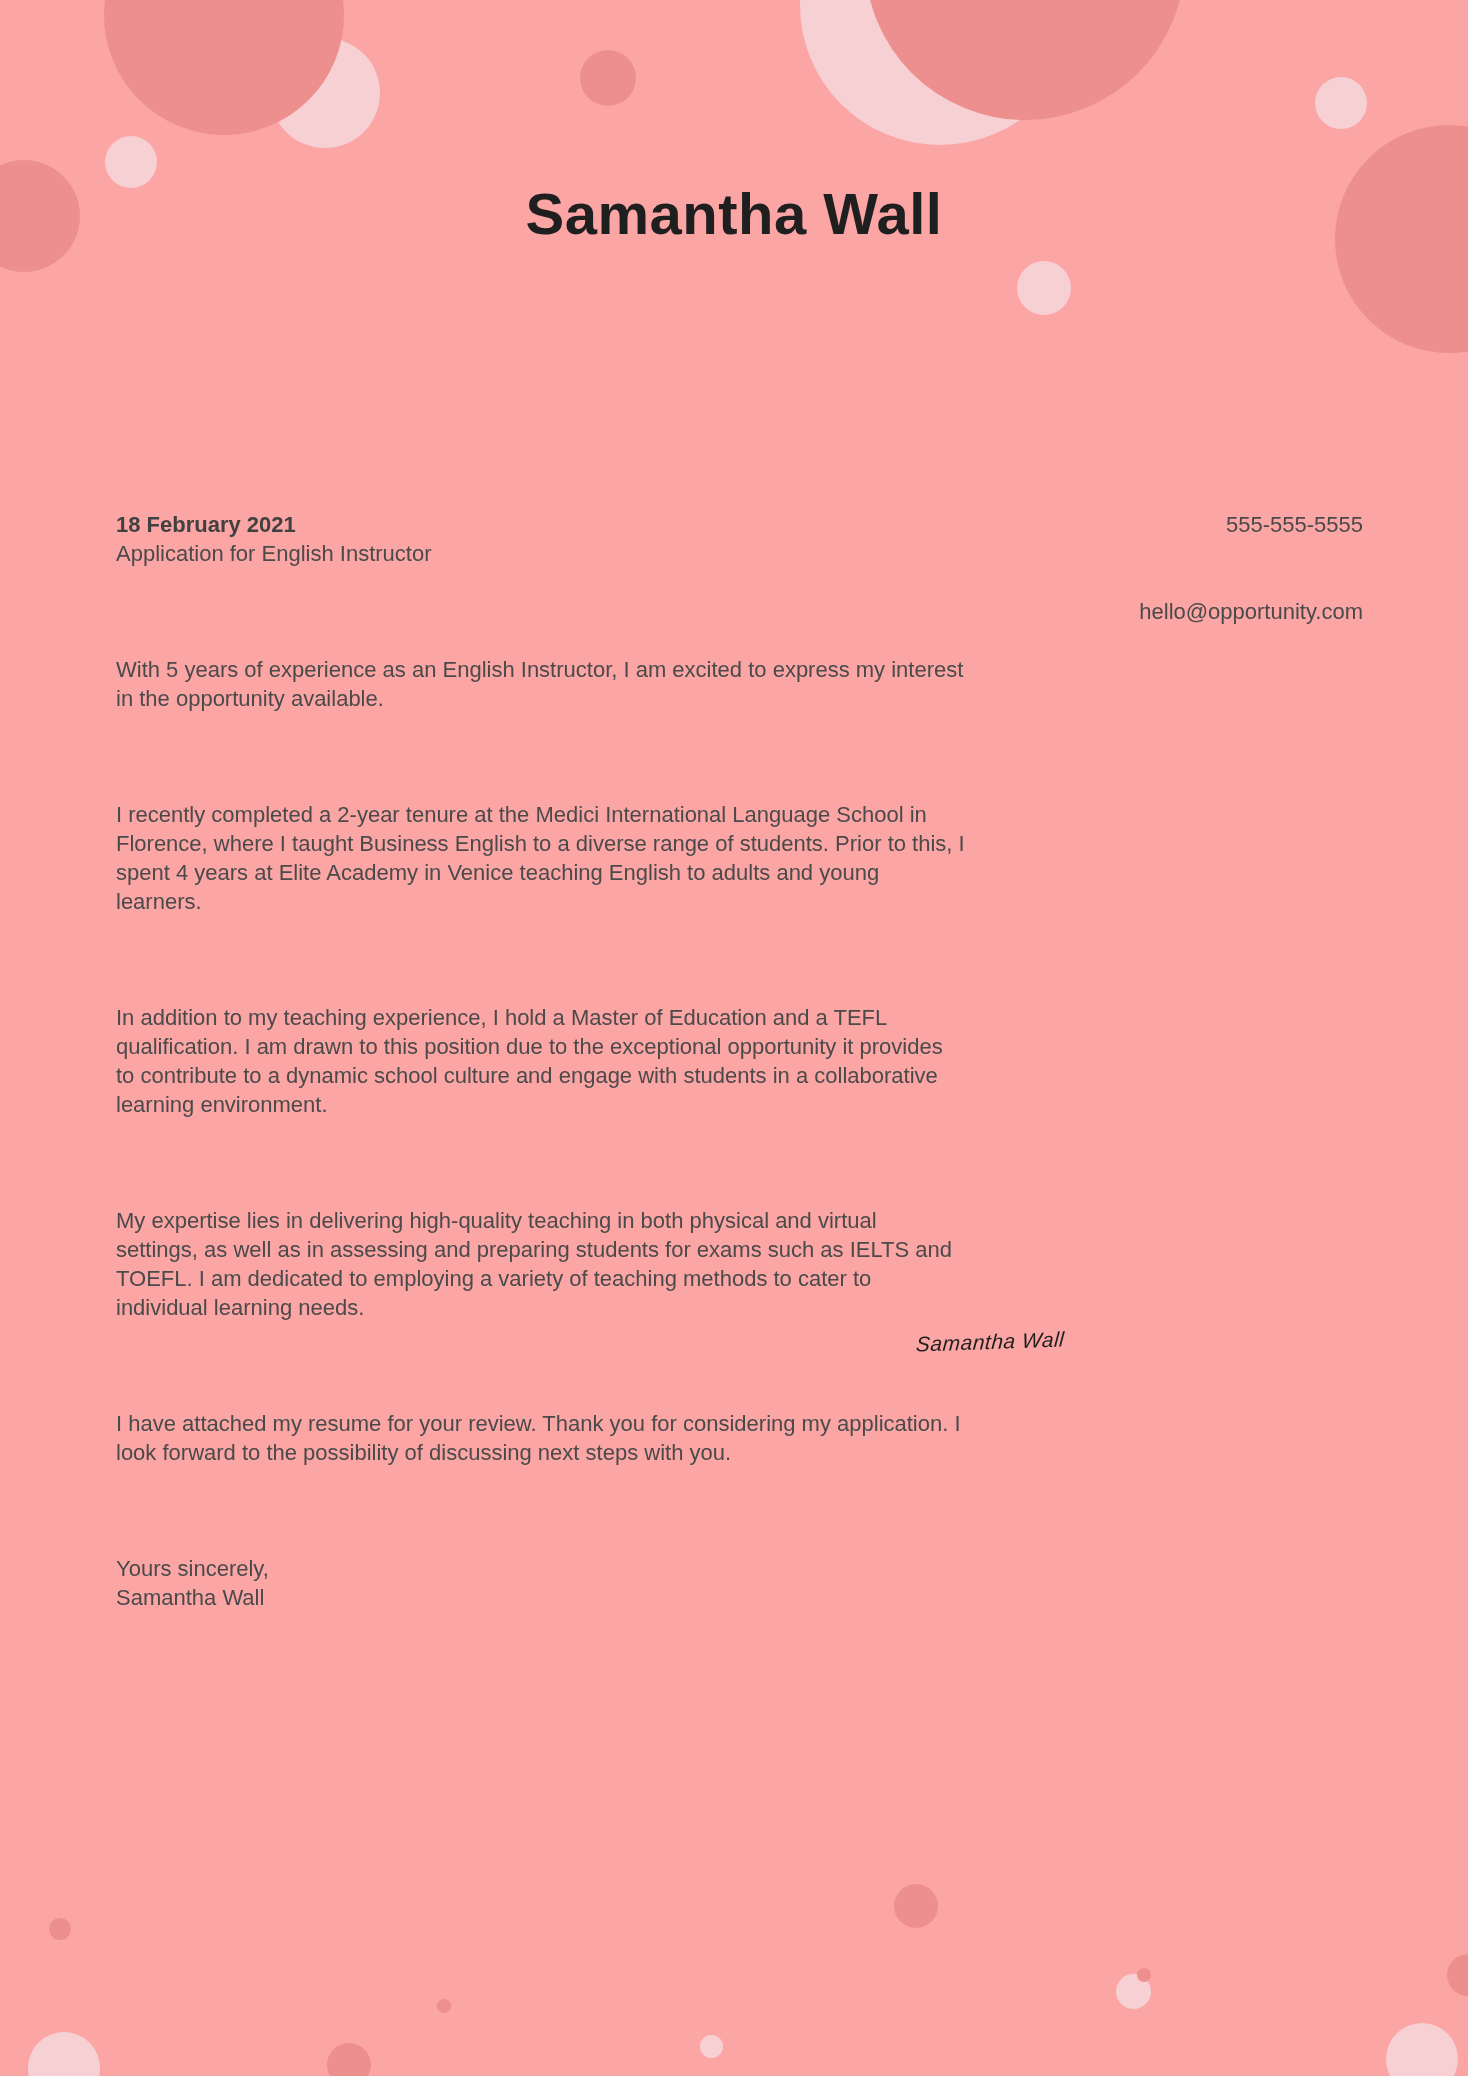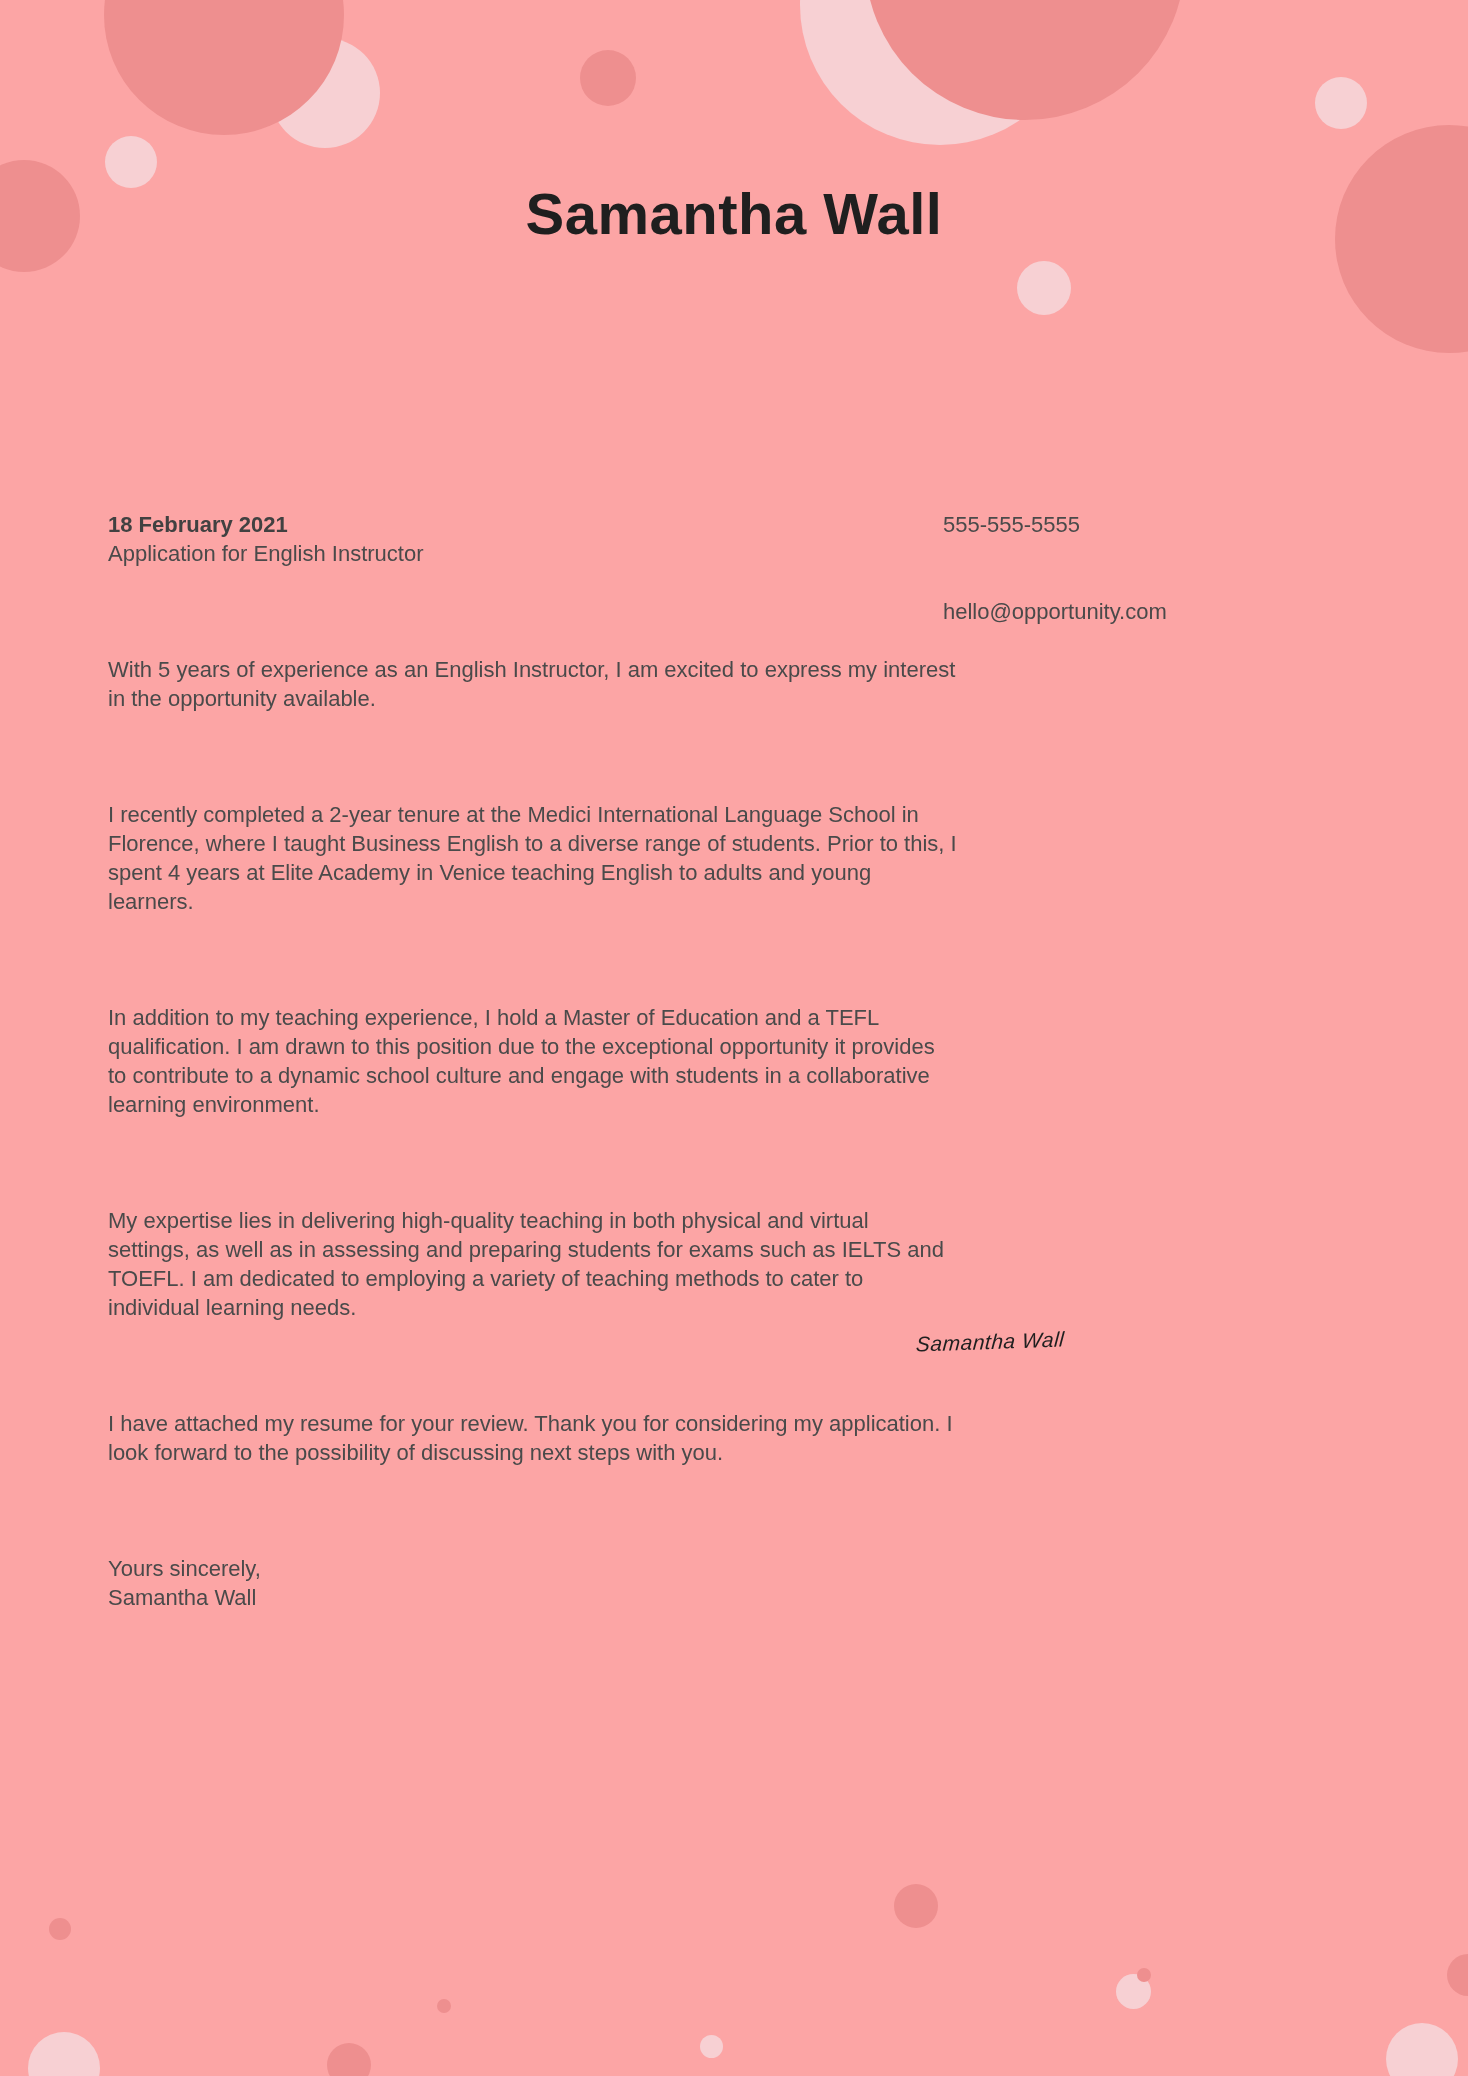--- a/index.html
+++ b/index.html
@@ -22,37 +22,37 @@
     width:1468px;
     text-align:center;
     font-size:58px;
     line-height:58px;
     font-weight:700;
     letter-spacing:0.5px;
     color:#1f1f1f;
   }
   .left-col{
     position:absolute;
-    left:108px;
+    left:116px;
     top:452px;
     width:960px;
     font-size:22px;
     line-height:29px;
     color:#4a4a4a;
     white-space:pre;
   }
   .left-col p{margin:29px 0 0 0;}
   .meta-date{font-weight:700;color:#414141;}
   .meta-subject{font-weight:400;}
   .right-col{
     position:absolute;
     right:105px;
     top:452px;
     width:420px;
-    text-align:left;
+    text-align:right;
     font-size:22px;
     line-height:29px;
     color:#4a4a4a;
     white-space:pre;
   }
   .address-block{margin-top:58px;}
   .signature{
     position:absolute;
     left:916px;
     top:1330px;

